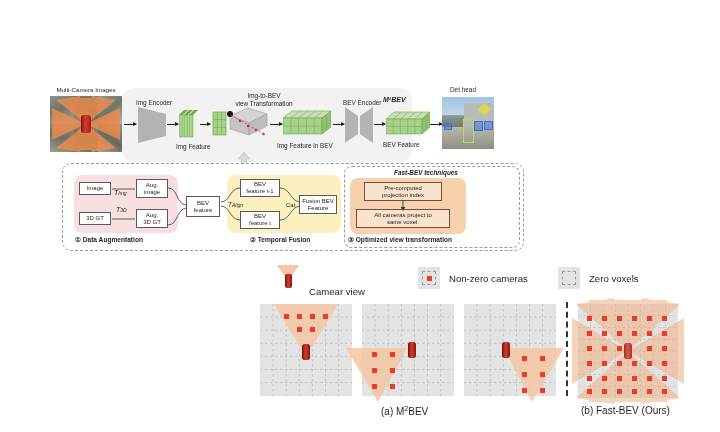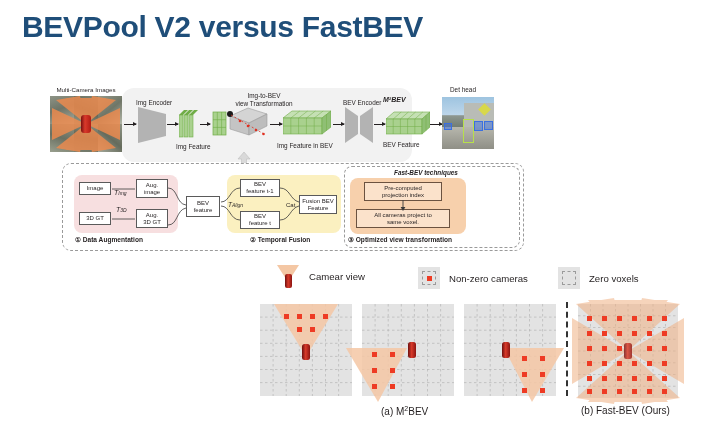--- a/index.html
+++ b/index.html
@@ -96,21 +96,20 @@
   .dethead .bx2{position:absolute;left:32px;top:24px;width:7px;height:8px;border:1px solid #3b6fe0;background:rgba(59,111,224,.5);}
   .dethead .bx3{position:absolute;left:42px;top:24px;width:7px;height:7px;border:1px solid #3b6fe0;background:rgba(59,111,224,.5);}
   .dethead .bx4{position:absolute;left:2px;top:26px;width:6px;height:5px;border:1px solid #3b6fe0;background:rgba(59,111,224,.5);}
   .dethead .sign{position:absolute;left:38px;top:8px;width:9px;height:9px;background:#d8d84a;transform:rotate(45deg);}
 </style>
 </head>
 <body>
 
 <div class="page">
 
-  <div class="title">BEVPool V2 versus FastBEV</div>
 
   <div class="pipeline-panel"></div>
 
   <div class="mcam-lab">Multi-Camera Images</div>
   <div class="mcam">
     <div class="cell c00"></div>
     <div class="cell c10"></div>
     <div class="cell c20"></div>
     <div class="cell c01"></div>
     <div class="cell c11"></div>
@@ -294,21 +293,21 @@
     <line x1="5" y1="0" x2="5" y2="8" stroke="#3a3a3a" stroke-width="0.9"></line>
     <polygon points="5,11 2.6,7 7.4,7" fill="#3a3a3a"></polygon>
   </svg>
   <div class="capt" style="left:348px;top:236px;">③ Optimized view transformation</div>
 
   <svg class="cone-ico" style="left:275px;top:264px;width:26px;height:26px;" viewBox="0 0 26 26">
     <polygon points="2,1 24,1 15,15 11,15" fill="#f4c7a4"></polygon>
   </svg>
   <div style="position:absolute;left:285px;top:274px;width:7px;height:14px;border-radius:2px;
       background:linear-gradient(90deg,#6d0f0f,#d83a2a 45%,#8c1411);"></div>
-  <div class="legend-item" style="left:309px;top:271px;text-align:center;">Camear view</div>
+  <div class="legend-item" style="left:309px;top:286px;text-align:center;">Camear view</div>
 
   <div class="vox-ico" style="left:418px;top:267px;">
     <div class="inner"></div>
     <div class="dot"></div>
   </div>
   <div class="legend-item" style="left:449px;top:273px;">Non-zero cameras</div>
 
   <div class="vox-ico" style="left:558px;top:267px;">
     <div class="inner"></div>
   </div>

